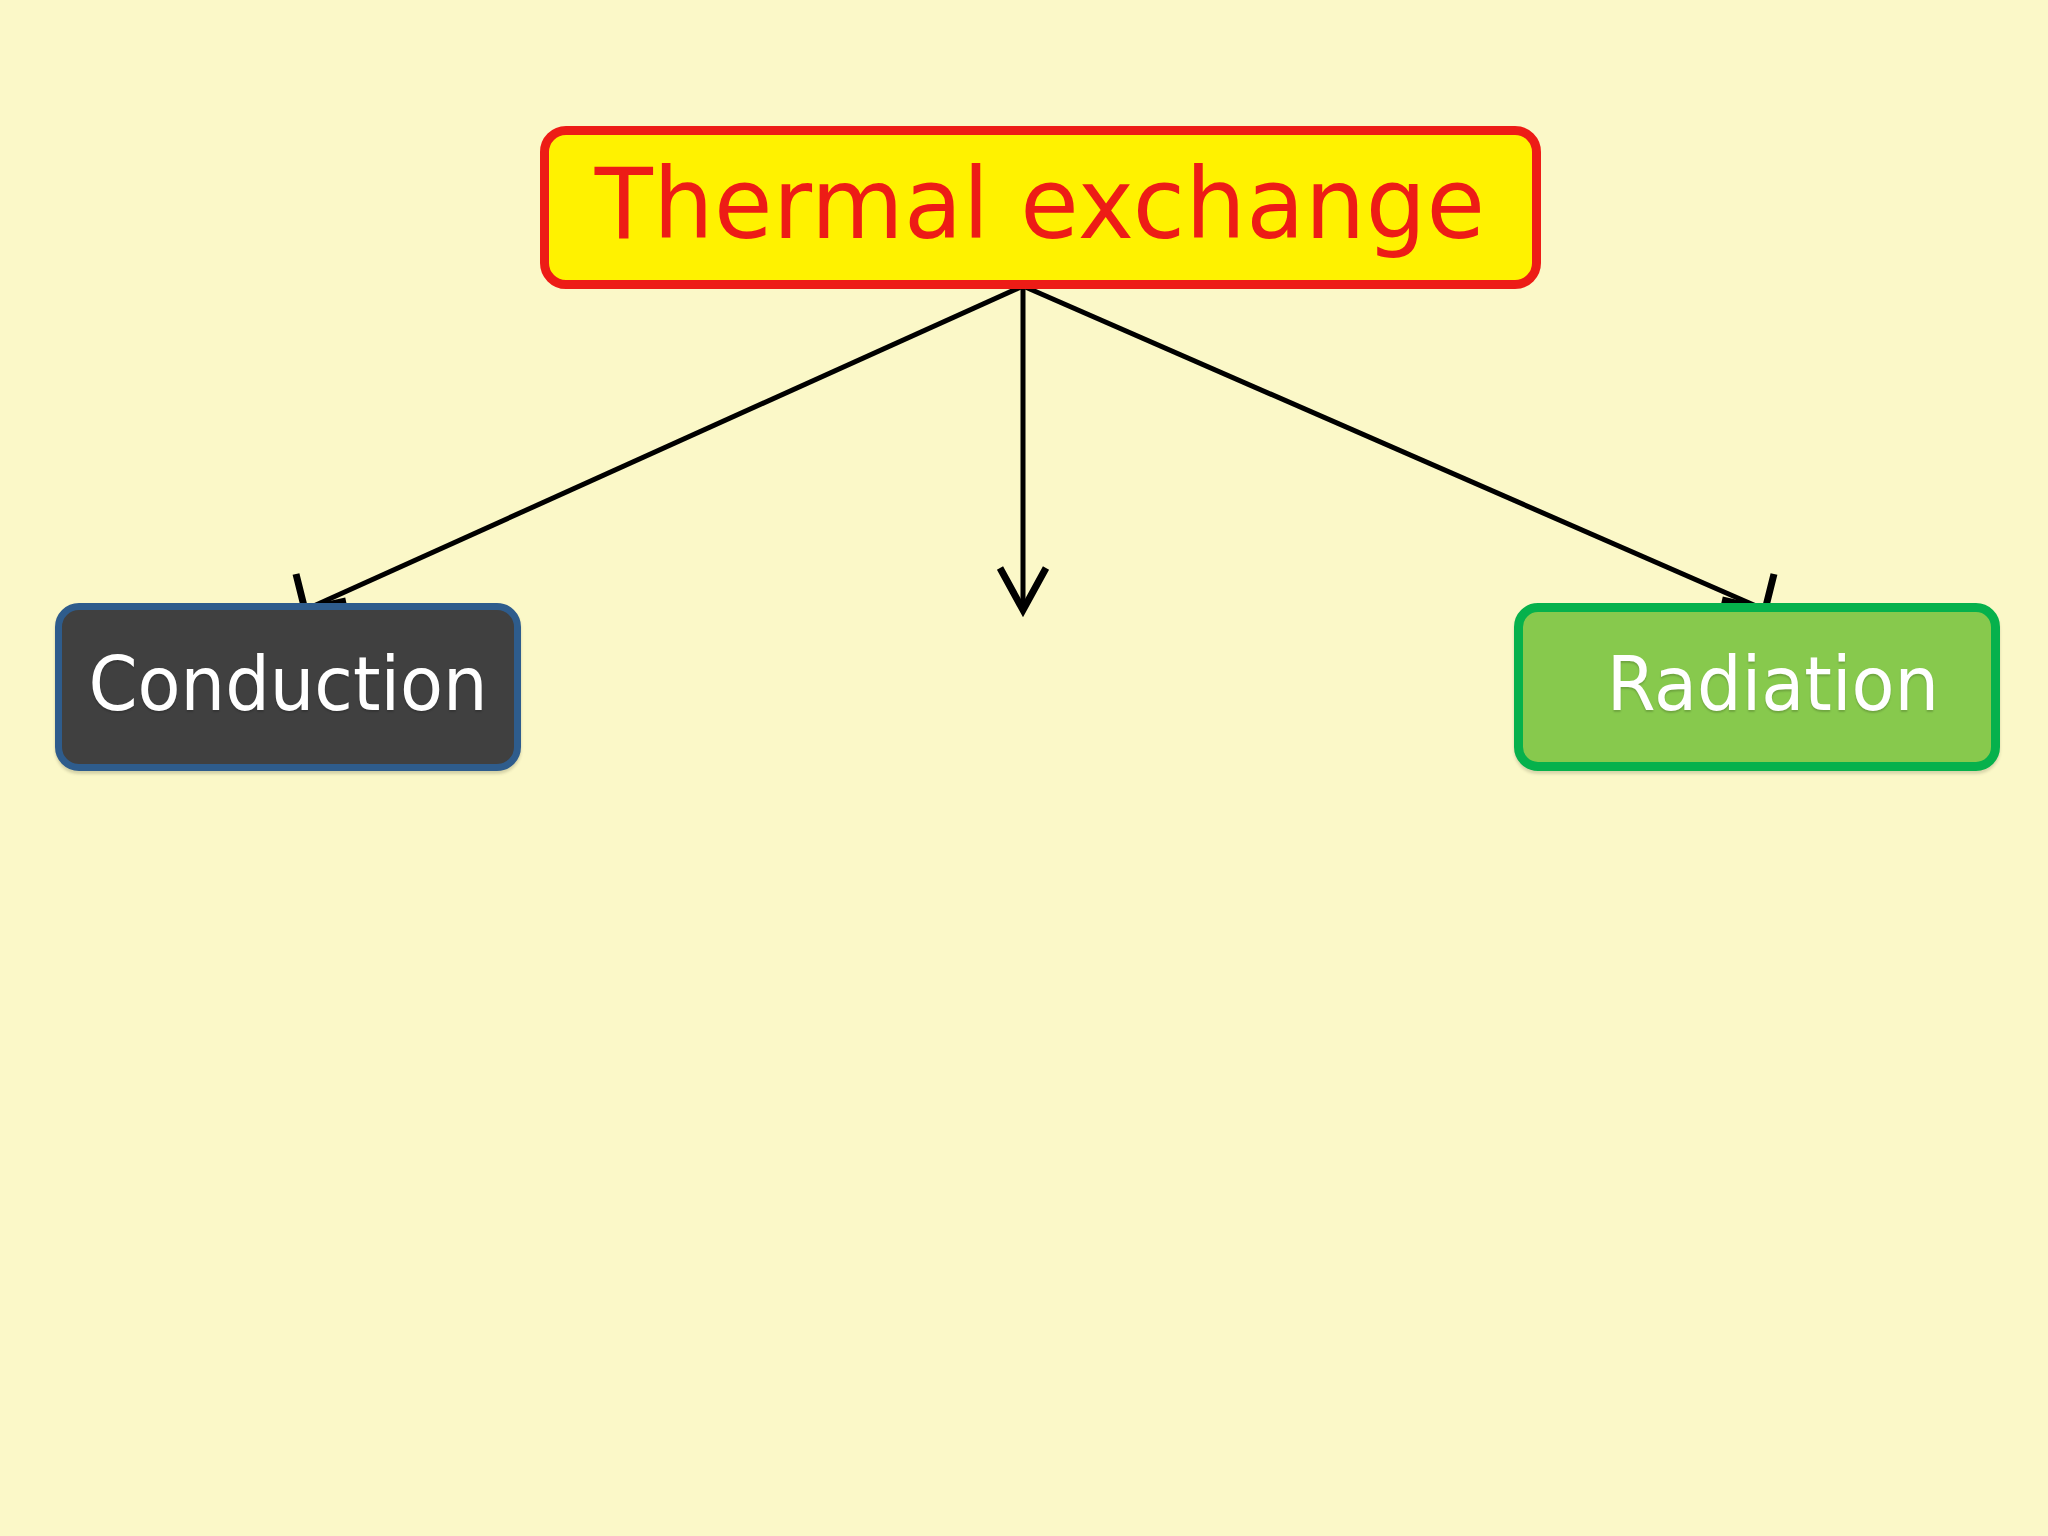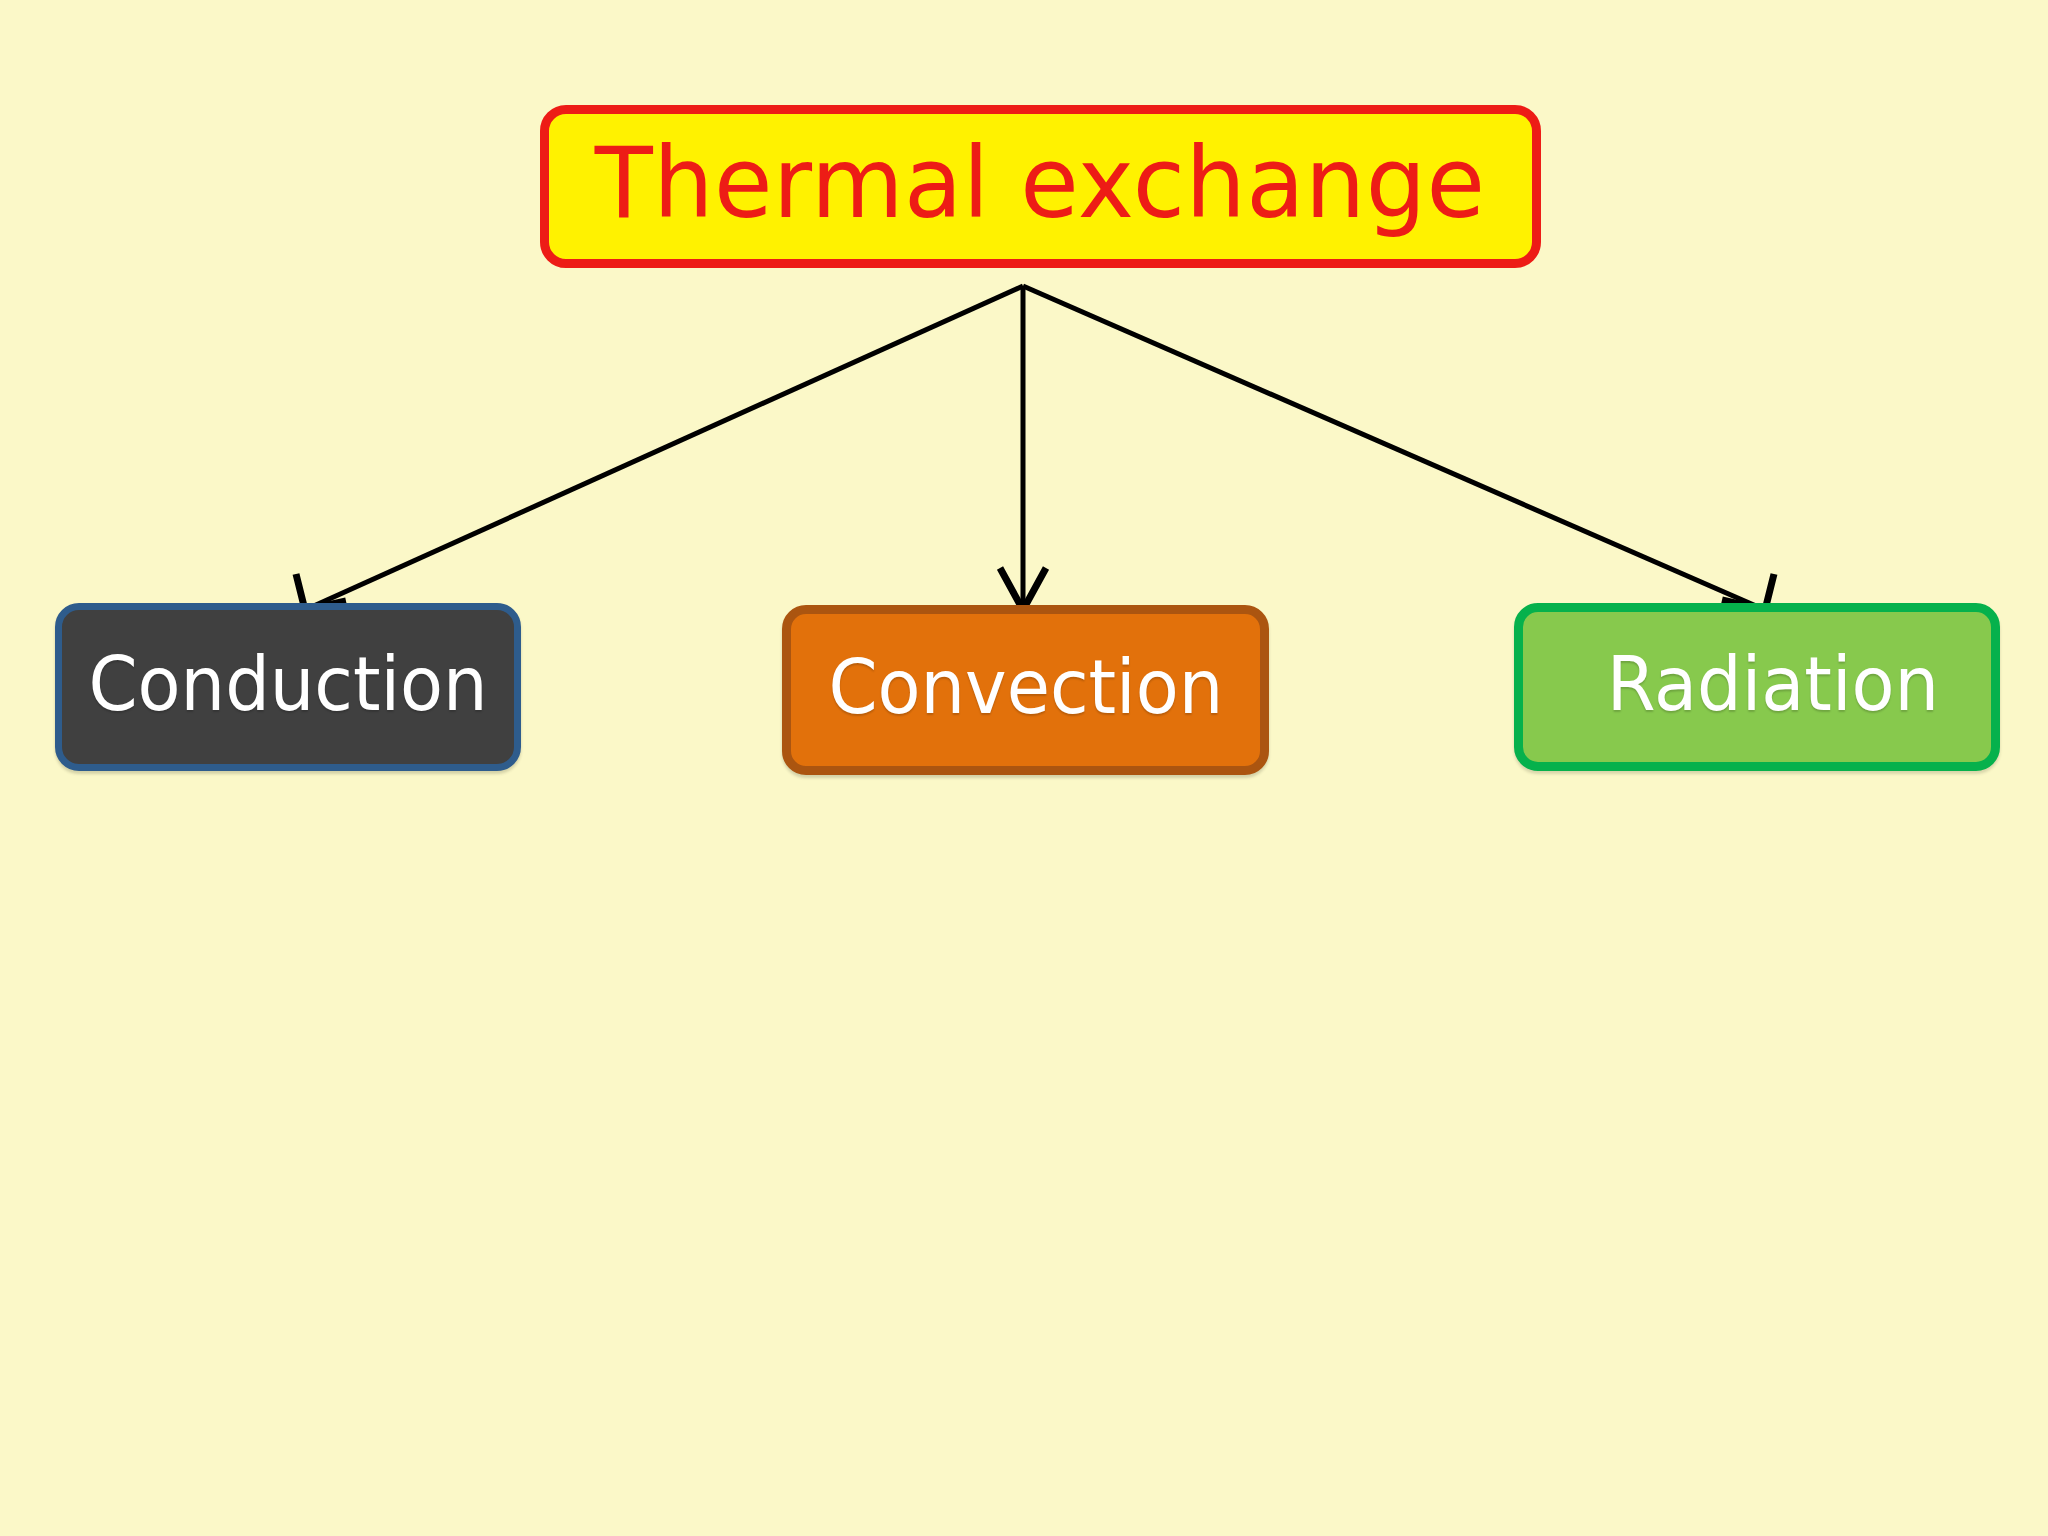--- a/index.html
+++ b/index.html
@@ -32,21 +32,21 @@
     box-sizing: border-box;
     display: flex;
     align-items: center;
     justify-content: center;
     text-align: center;
     white-space: nowrap;
   }
   
   #node-root {
     left: 540px;
-    top: 105px;
+    top: 126px;
     width: 1001px;
     height: 163px;
     background: #fff200;
     border: 9px solid #ed1c16;
     border-radius: 26px;
   }
   #node-root .node-label {
     font-family: "DejaVu Sans", sans-serif;
     font-size: 98px;
     font-weight: 400;
@@ -123,21 +123,18 @@
   </svg>
 
   <div class="node" id="node-root">
     <span class="node-label">Thermal exchange</span>
   </div>
 
   <div class="node" id="node-conduction">
     <span class="child-label">Conduction</span>
   </div>
 
-  <div class="node" id="node-convection">
-    <span class="child-label">Convection</span>
-  </div>
 
   <div class="node" id="node-radiation">
     <span class="child-label">Radiation</span>
   </div>
 
 </div>
 
 </body></html>

